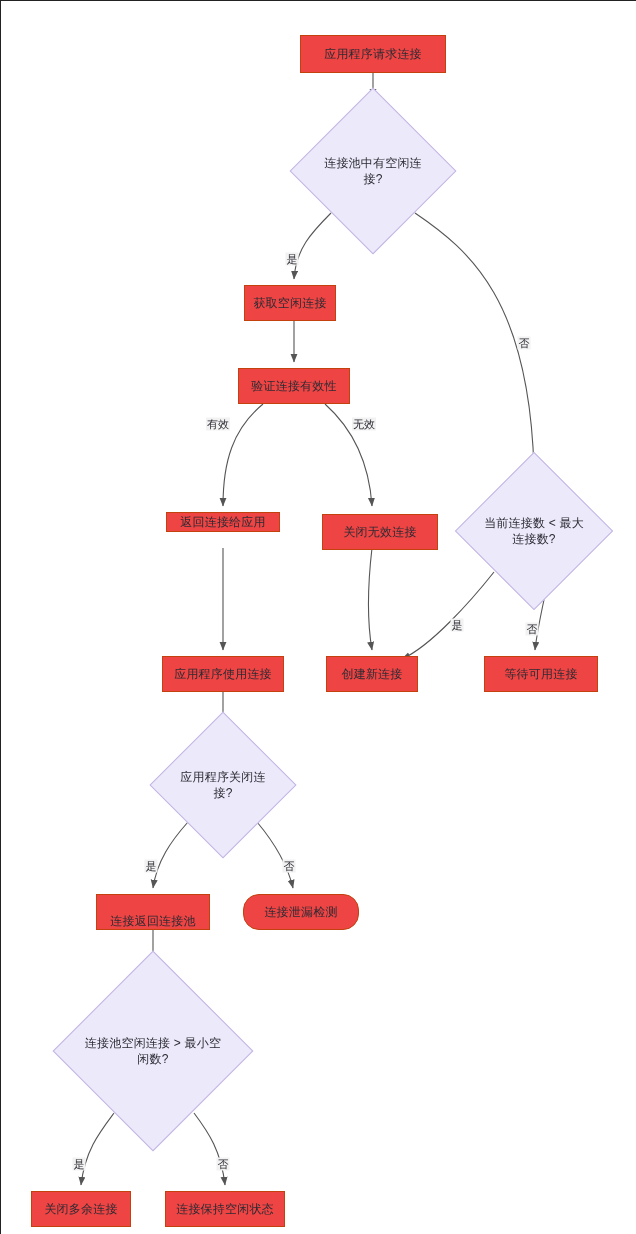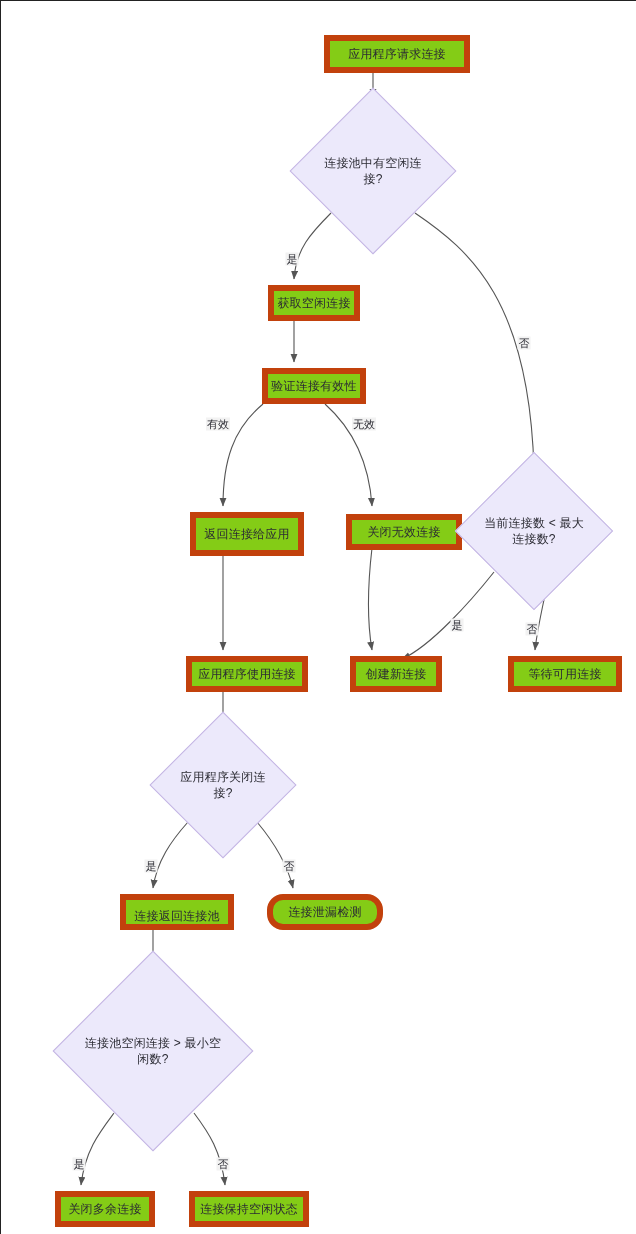--- a/index.html
+++ b/index.html
@@ -34,23 +34,22 @@
     display: flex;
     align-items: center;
     justify-content: center;
     text-align: center;
     color: #2b2b33;
     font-size: 12px;
     line-height: 16px;
     letter-spacing: 0.2px;
   }
   .node.process {
-    background: #84cc16;
-    border: 6px solid #c2410c;
-    margin-left: 24px;
+    background: #ef4444;
+    border: 1px solid #c2410c;
   }
   .node.decision {
     background: #ece9fb;
     border: 1px solid #c3b4e3;
     transform: rotate(45deg);
   }
   .node.decision > .dlabel {
     transform: rotate(-45deg);
     display: block;
     width: 190px;
@@ -102,24 +101,24 @@
   <div id="nodes">
       <div class="node process" style="width: 146px; height: 38px; left: 299px; top: 34px;">
         <span>应用程序请求连接</span>
       </div>
       <div class="node decision" style="width: 118px; height: 118px; left: 313px; top: 111px;">
         <span class="dlabel">连接池中有空闲连接?</span>
       </div>
       <div class="node process" style="width: 92px; height: 36px; left: 243px; top: 284px;">
         <span>获取空闲连接</span>
       </div>
-      <div class="node process" style="width: 104px; height: 36px; left: 237px; top: 367px;">
+      <div class="node process" style="width: 112px; height: 36px; left: 237px; top: 367px;">
         <span>验证连接有效性</span>
       </div>
-      <div class="node process" style="width: 114px; height: 44px; left: 165px; top: 511px; justify-content: center;">
+      <div class="node process" style="width: 114px; height: 20px; left: 165px; top: 511px; justify-content: center;">
         <span>返回连接给应用</span>
       </div>
       <div class="node process" style="width: 116px; height: 36px; left: 321px; top: 513px;">
         <span>关闭无效连接</span>
       </div>
       <div class="node decision" style="width: 112px; height: 112px; left: 477px; top: 474px;">
         <span class="dlabel">当前连接数 &lt; 最大连接数?</span>
       </div>
       <div class="node process" style="width: 122px; height: 36px; left: 161px; top: 655px;">
         <span>应用程序使用连接</span>

